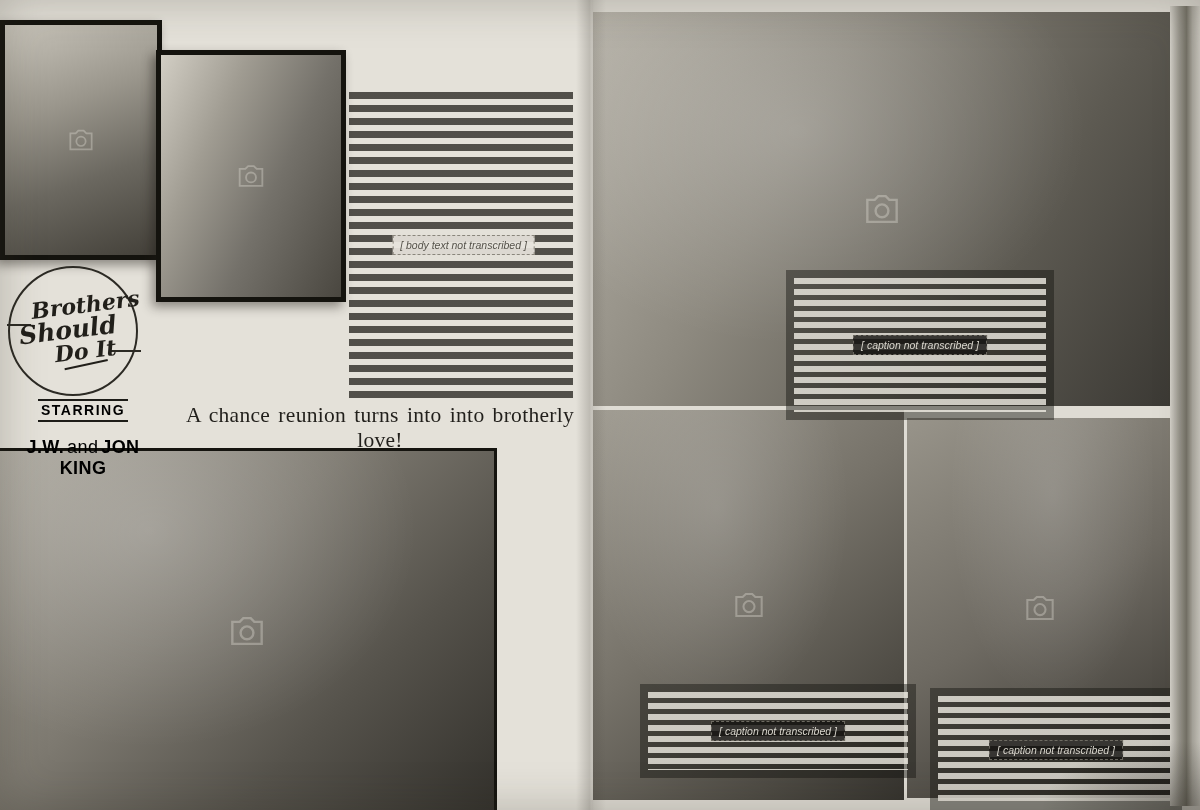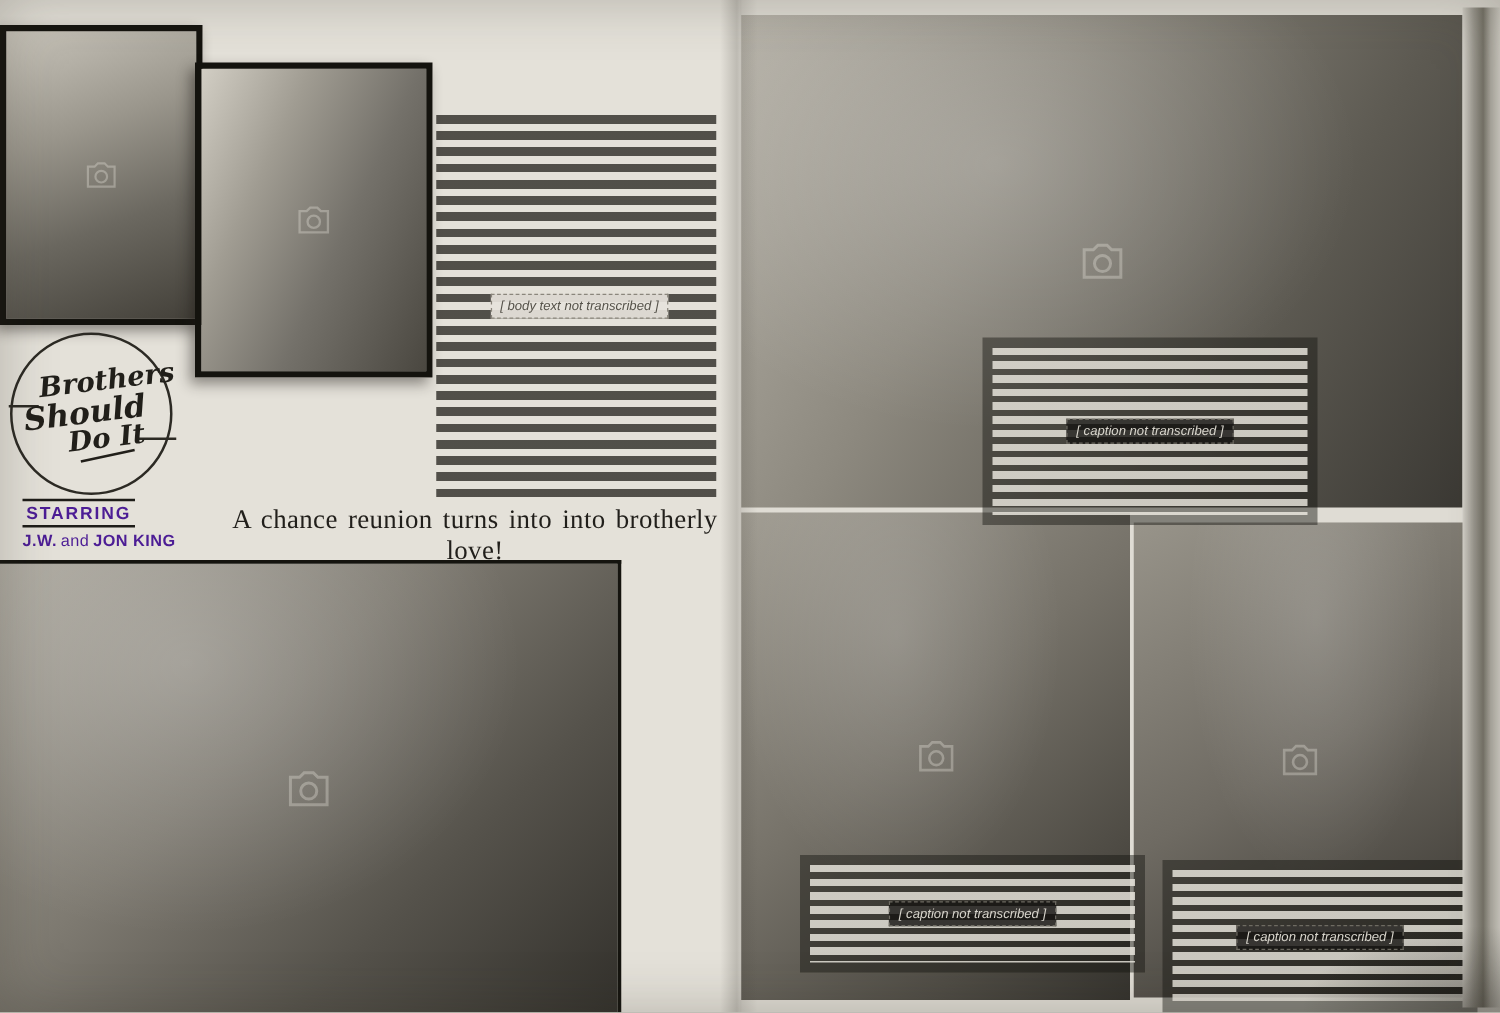--- a/index.html
+++ b/index.html
@@ -82,25 +82,25 @@
   }
   .l1 { margin-left:24px; }
   .l2 { margin-left:9px; font-size:25px; }
   .l3 { margin-left:42px; }
   .swoosh { width:44px; border-bottom:2px solid #211f1a; margin:1px 0 0 50px; transform:rotate(-5deg); }
   .tick { position:absolute; height:2px; background:#2c2a24; }
   .tick.tl { left:-3px;  top:56px; width:24px; }
   .tick.tr { right:-5px; top:82px; width:30px; }
 
   
-  .starring { position:absolute; left:18px; top:399px; width:130px; text-align:left; z-index:3;
-              font-family:"Liberation Sans", sans-serif; color:#4c1d95; }
+  .starring { position:absolute; left:18px; top:399px; width:130px; text-align:center; z-index:3;
+              font-family:"Liberation Sans", sans-serif; color:#000000; }
   .star-label { display:inline-block; font-weight:bold; font-size:14px; letter-spacing:1.5px;
                 border-top:2px solid #1d1c18; border-bottom:2px solid #1d1c18; padding:1px 3px 2px; }
-  .star-names { margin-top:3px; font-size:13px; letter-spacing:.4px; font-weight:bold; }
+  .star-names { margin-top:15px; font-size:18px; letter-spacing:.4px; font-weight:bold; }
   .star-names .andw { font-weight:normal; margin:0 3px; }
   .headline { position:absolute; left:178px; top:403px; width:404px; text-align:center; z-index:3;
               font-family:"Liberation Serif", serif; font-size:21.5px; color:#211f1b;
               letter-spacing:.3px; word-spacing:2.5px; }
 </style>
 </head>
 <body>
 
 <div class="spread">
 

